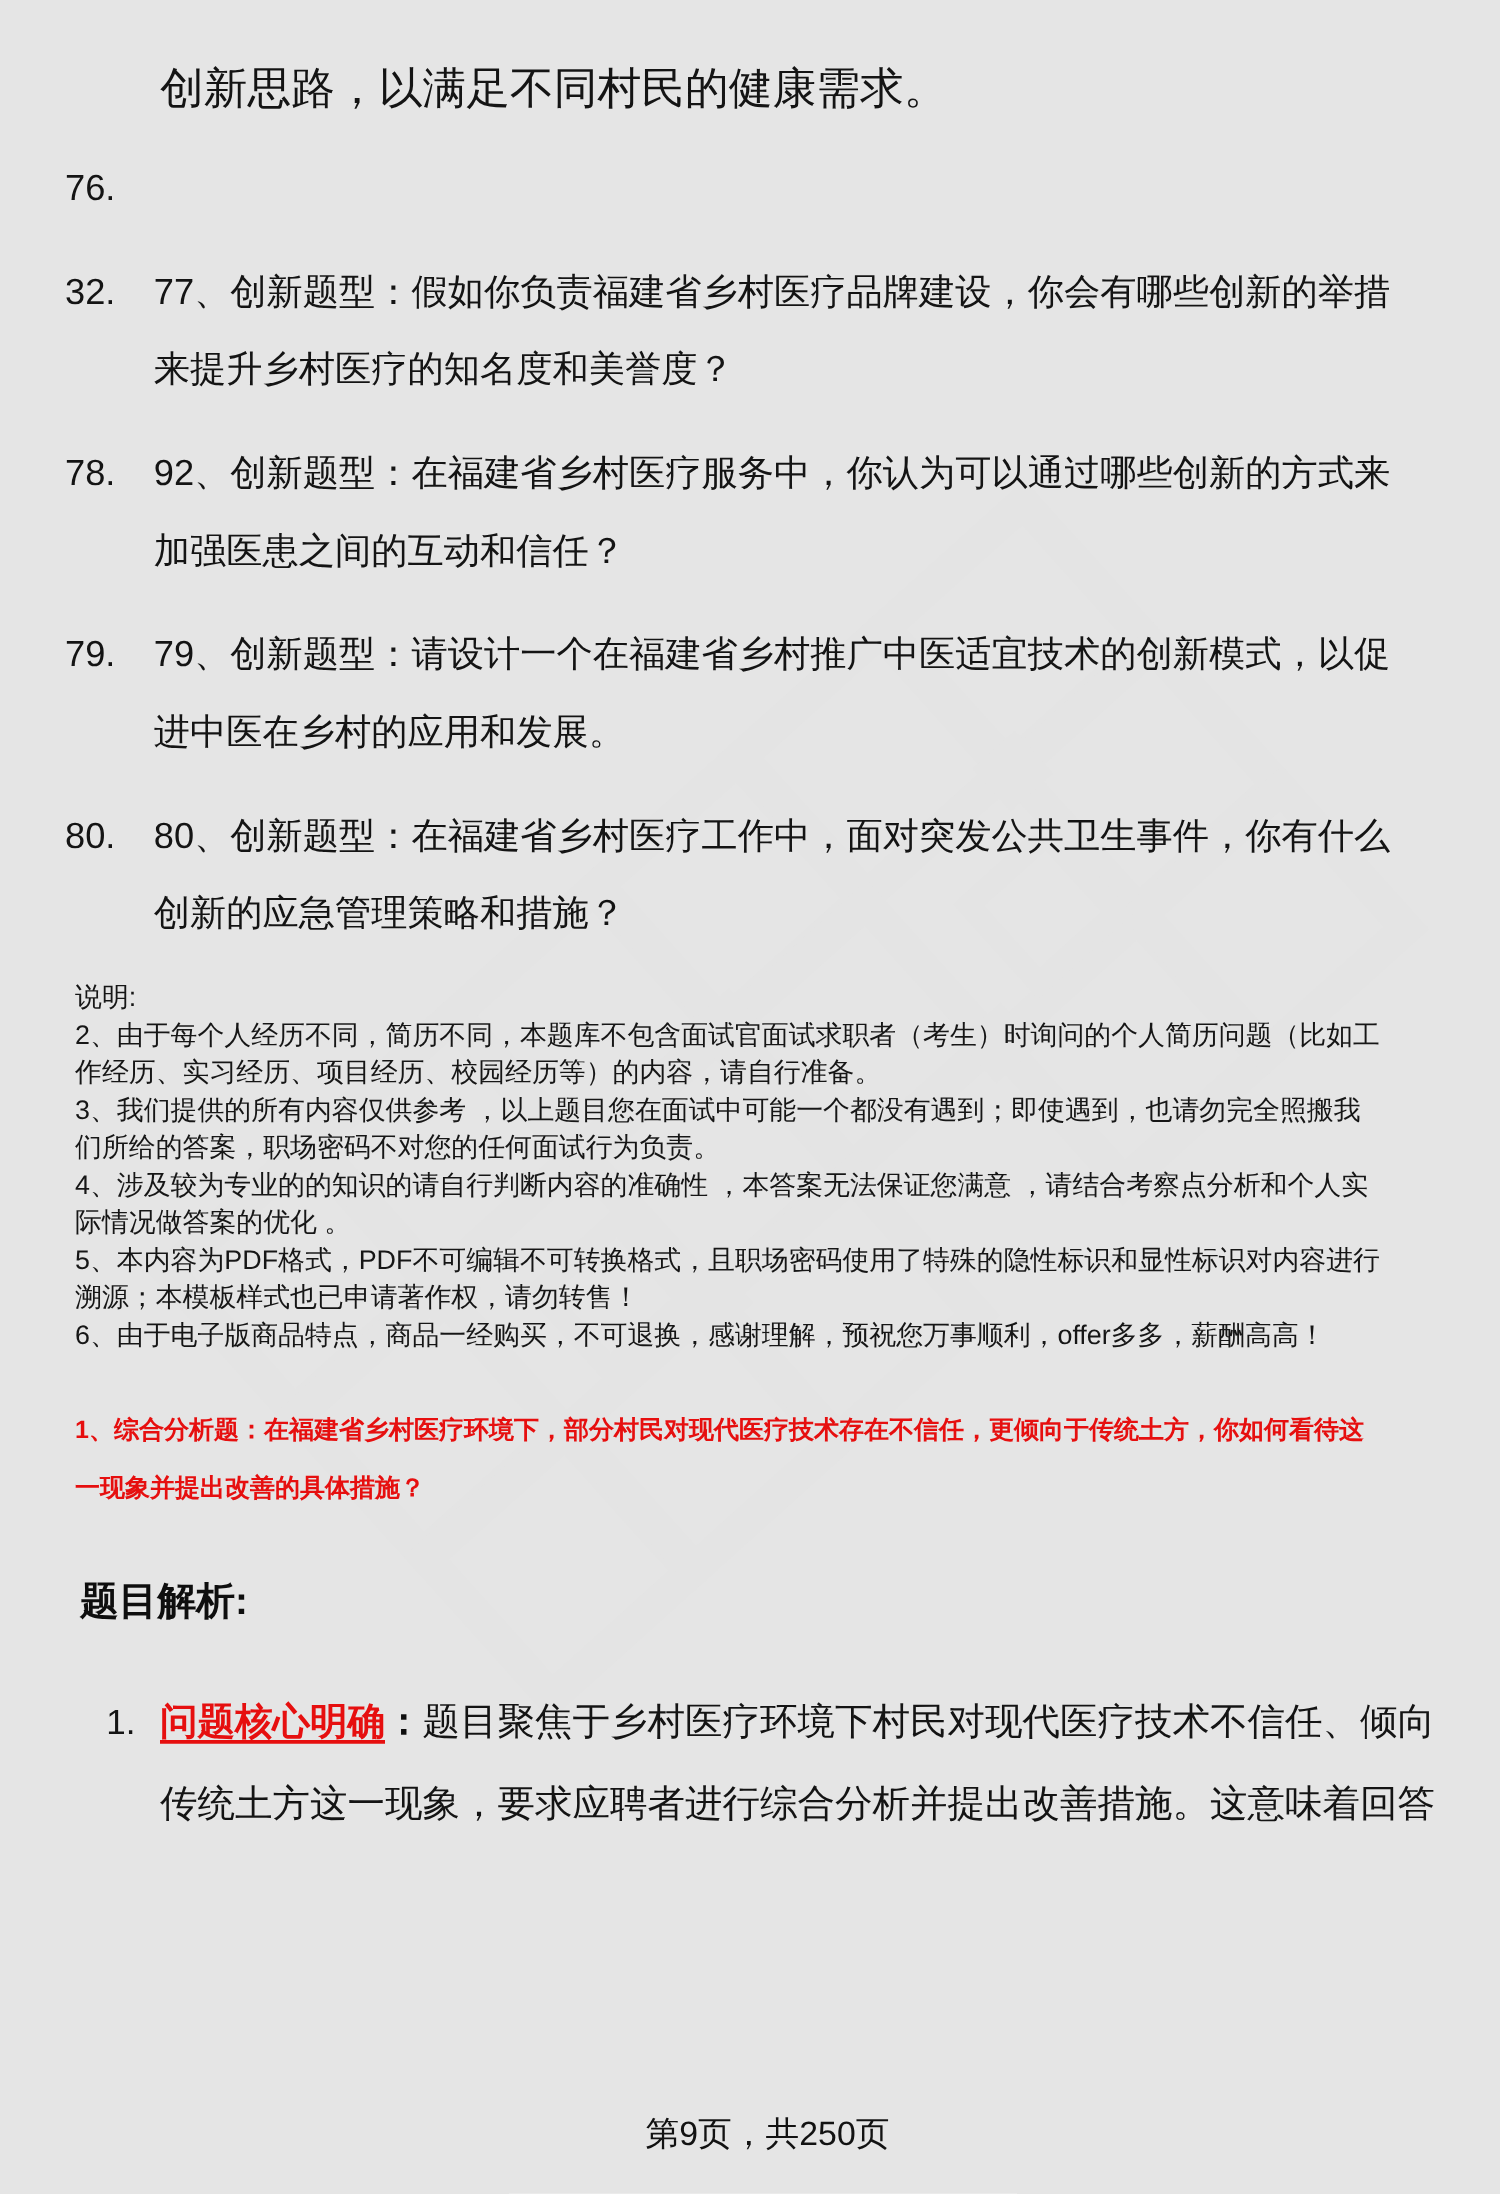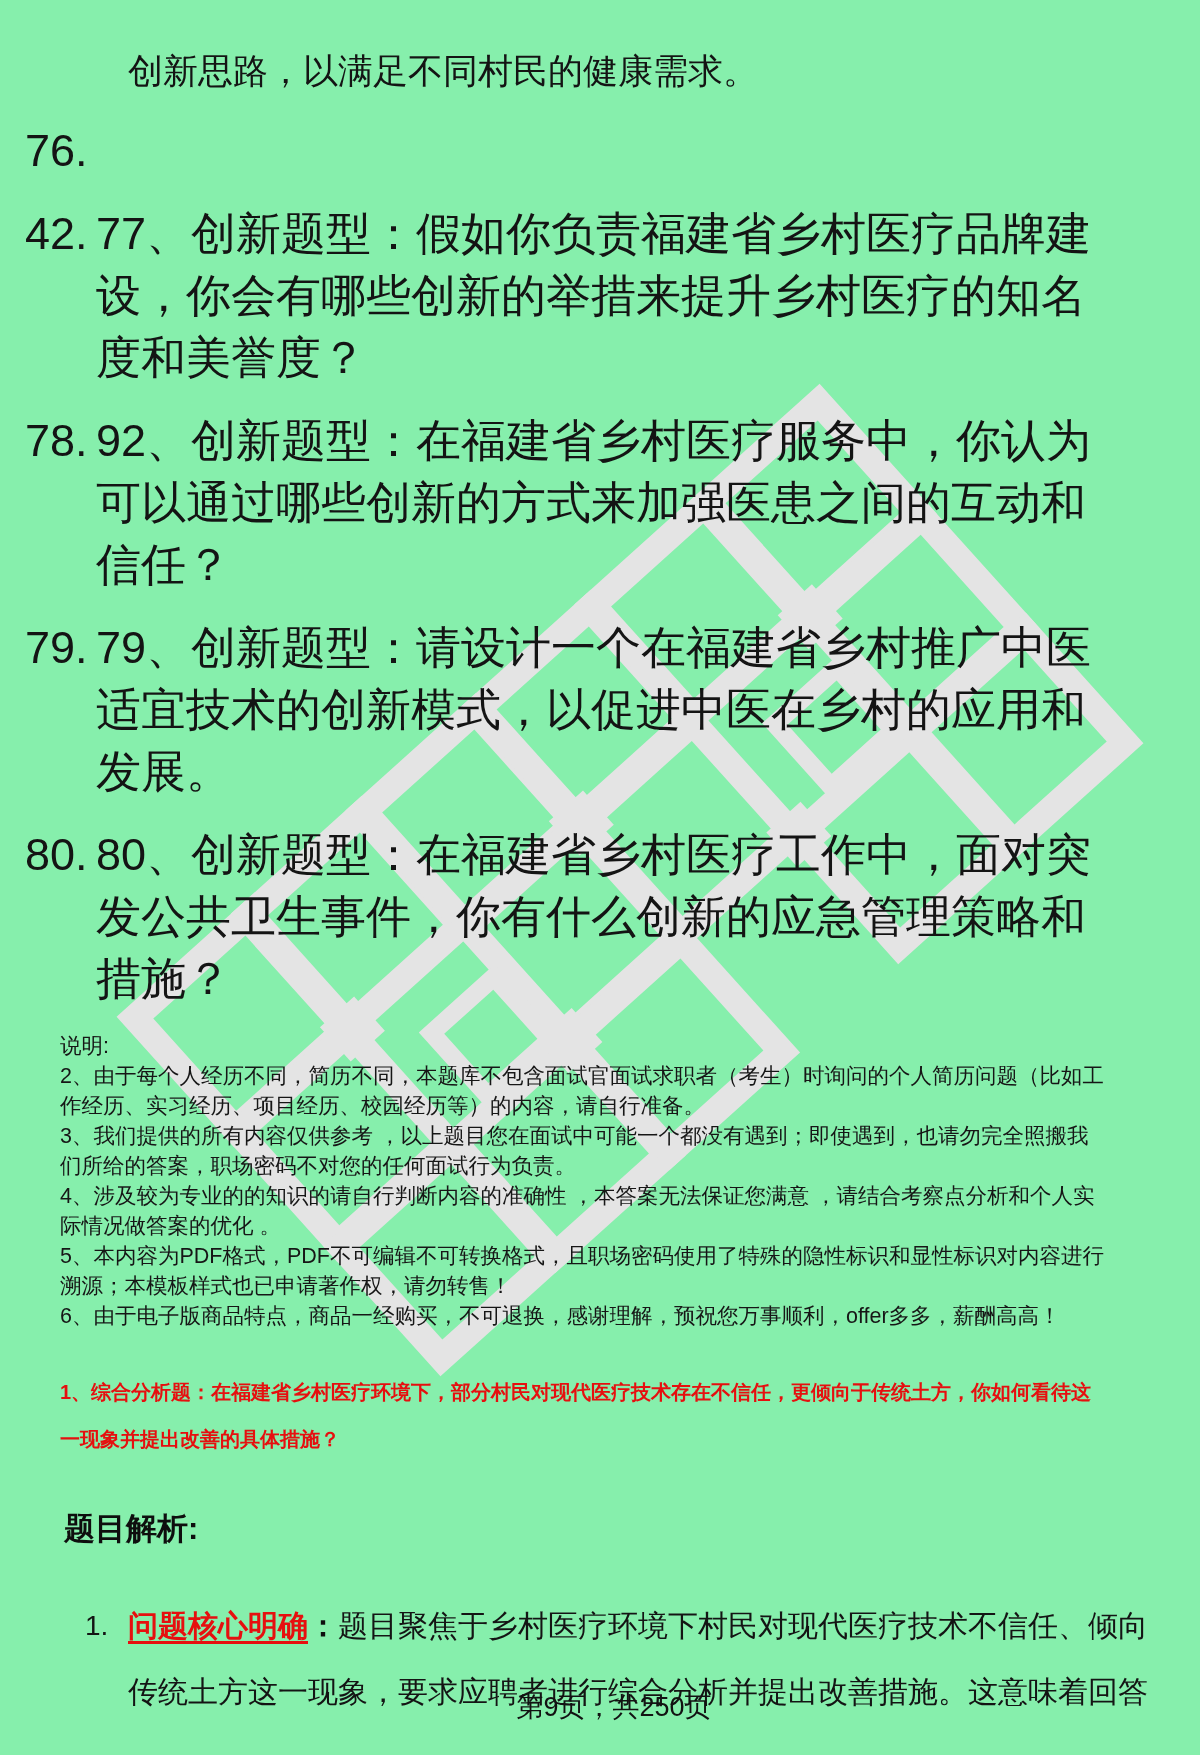--- a/index.html
+++ b/index.html
@@ -7,27 +7,27 @@
     --red:#e60f0f;
     --wm:#e4e4e4;
   }
   html,body{margin:0;padding:0;background:#ffffff;}
   body{
     width:1200px;height:1755px;
     font-family:"Liberation Sans", sans-serif;
     color:var(--ink);
     overflow:hidden;
   }
-  .page{position:relative;width:1200px;height:1755px;background:#86efac;overflow:hidden;}
+  .page{position:relative;width:1200px;height:1755px;background:#e5e5e5;overflow:hidden;}
   .watermark{position:absolute;left:0;top:0;z-index:0;pointer-events:none;}
   .content{position:relative;z-index:1;padding-top:40px;}
 
   .intro{margin:0 55px 18px 128px;font-size:35px;line-height:62px;}
 
-  .q-item{display:flex;margin:0 0 21px 25px;font-size:45px;line-height:62px;}
+  .q-item{display:flex;margin:0 0 21px 52px;font-size:29px;line-height:62px;}
   .q-marker{flex:none;width:71px;}
   .q-text{flex:none;width:1017px;}
 
   .notes{margin:0 0 0 60px;width:1048px;font-size:21.5px;line-height:30px;color:#161616;}
   .notes-title{margin:0;}
   .note-line{margin:0;}
 
   .red-question{
     margin:38px 0 0 60px;width:1040px;
     font-size:20px;line-height:47px;font-weight:700;color:var(--red);
@@ -91,21 +91,21 @@
   </svg>
 
   <div class="content">
 
     <p class="intro">创新思路，以满足不同村民的健康需求。</p>
 
     <div class="q-item">
       <span class="q-marker">76.</span>
     </div>
     <div class="q-item">
-      <span class="q-marker">42.</span>
+      <span class="q-marker">32.</span>
       <span class="q-text">77、创新题型：假如你负责福建省乡村医疗品牌建设，你会有哪些创新的举措来提升乡村医疗的知名度和美誉度？</span>
     </div>
     <div class="q-item">
       <span class="q-marker">78.</span>
       <span class="q-text">92、创新题型：在福建省乡村医疗服务中，你认为可以通过哪些创新的方式来加强医患之间的互动和信任？</span>
     </div>
     <div class="q-item">
       <span class="q-marker">79.</span>
       <span class="q-text">79、创新题型：请设计一个在福建省乡村推广中医适宜技术的创新模式，以促进中医在乡村的应用和发展。</span>
     </div>

